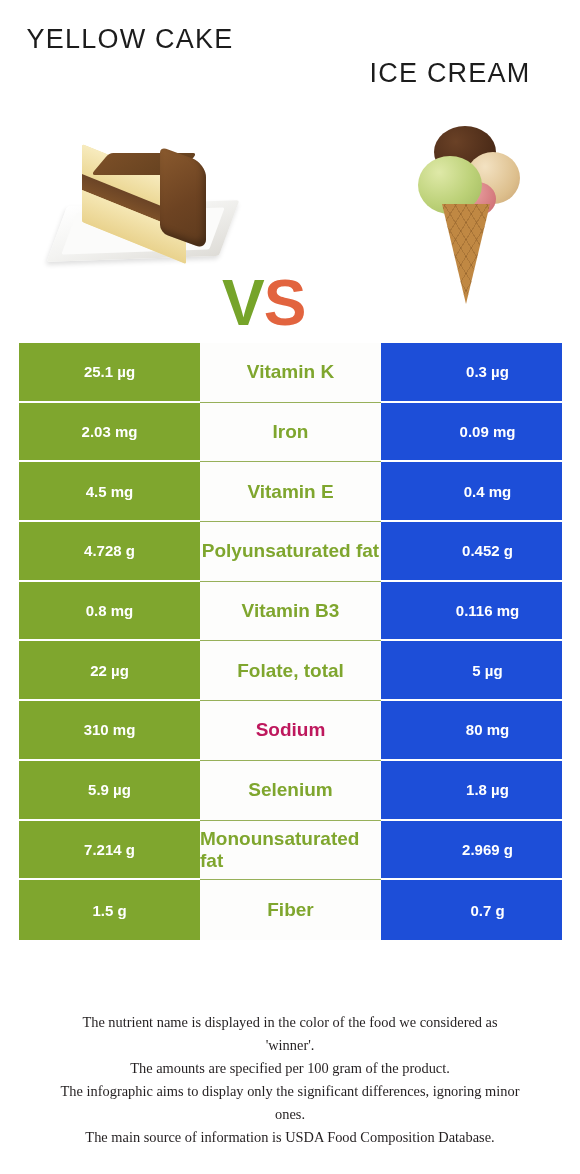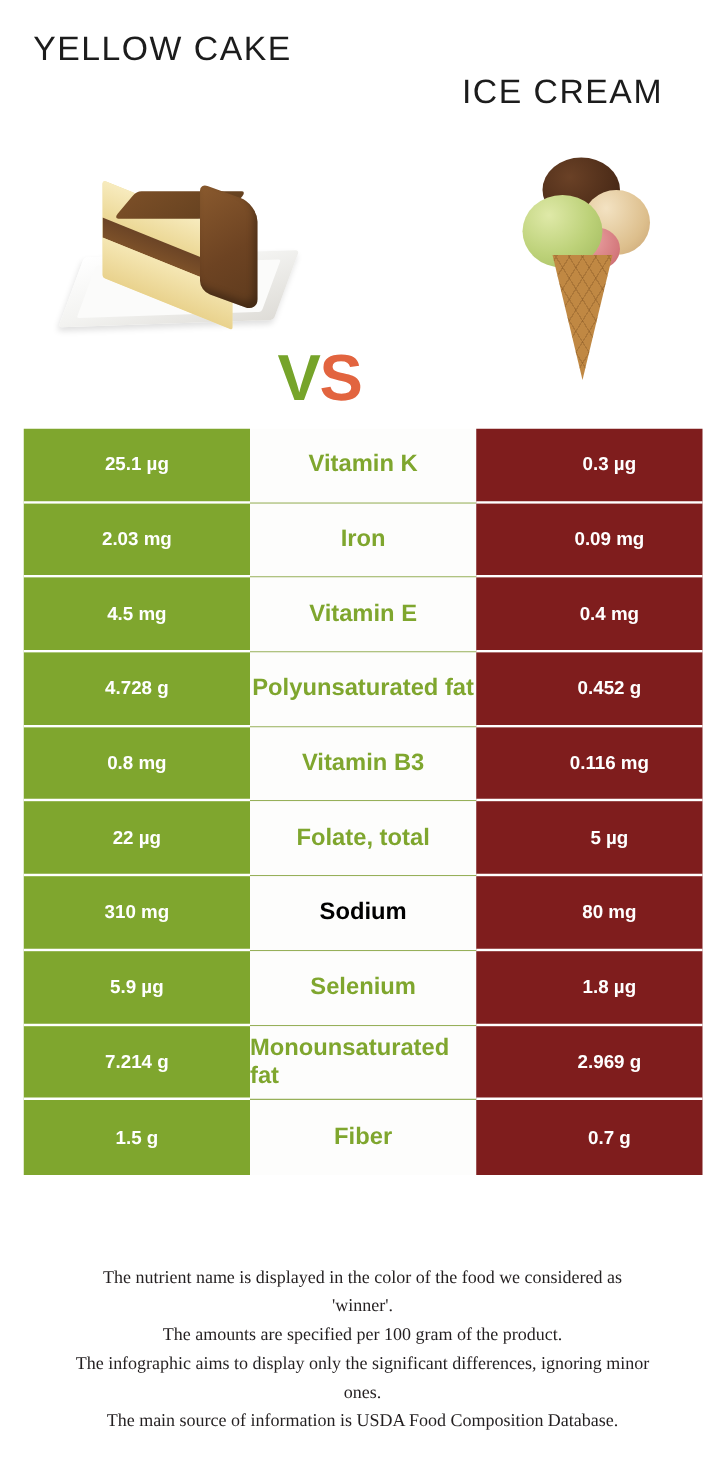--- a/index.html
+++ b/index.html
@@ -182,21 +182,21 @@
       repeating-linear-gradient(58deg, rgba(120,76,30,0.30) 0 1px, transparent 1px 9px),
       repeating-linear-gradient(-58deg, rgba(120,76,30,0.30) 0 1px, transparent 1px 9px);
     clip-path: polygon(0 0, 100% 0, 50% 100%);
     pointer-events: none;
   }
 
   .vs {
     position: absolute;
     left: 222px;
     top: 158px;
-    font-size: 52px;
+    font-size: 64px;
     font-weight: 700;
     letter-spacing: -1px;
     line-height: 74px;
     font-family: "Liberation Sans", sans-serif;
   }
   .vs .v { color: #76a42a; }
   .vs .s { color: #e2643f; }
 
   
   .table {
@@ -225,24 +225,24 @@
     color: #ffffff;
     border-bottom: 2px solid #ffffff;
   }
   .cell-mid {
     width: 181px;
     background: #fdfdfc;
     border-bottom: 1px solid #97b05a;
     font-size: 19px;
   }
   .cell-mid.win-green { color: #7fa62e; }
-  .cell-mid.win-orange { color: #000000; }
+  .cell-mid.win-orange { color: #be185d; }
   .cell-right {
     width: 181px;
-    background: #7f1d1d;
+    background: #1d4ed8;
     color: #ffffff;
     border-bottom: 2px solid #ffffff;
     padding-left: 32px;
   }
   .row:last-child .cell-left,
   .row:last-child .cell-right { border-bottom: none; }
   .row:last-child .cell-mid { border-bottom: none; }
 
   
   .footer {

